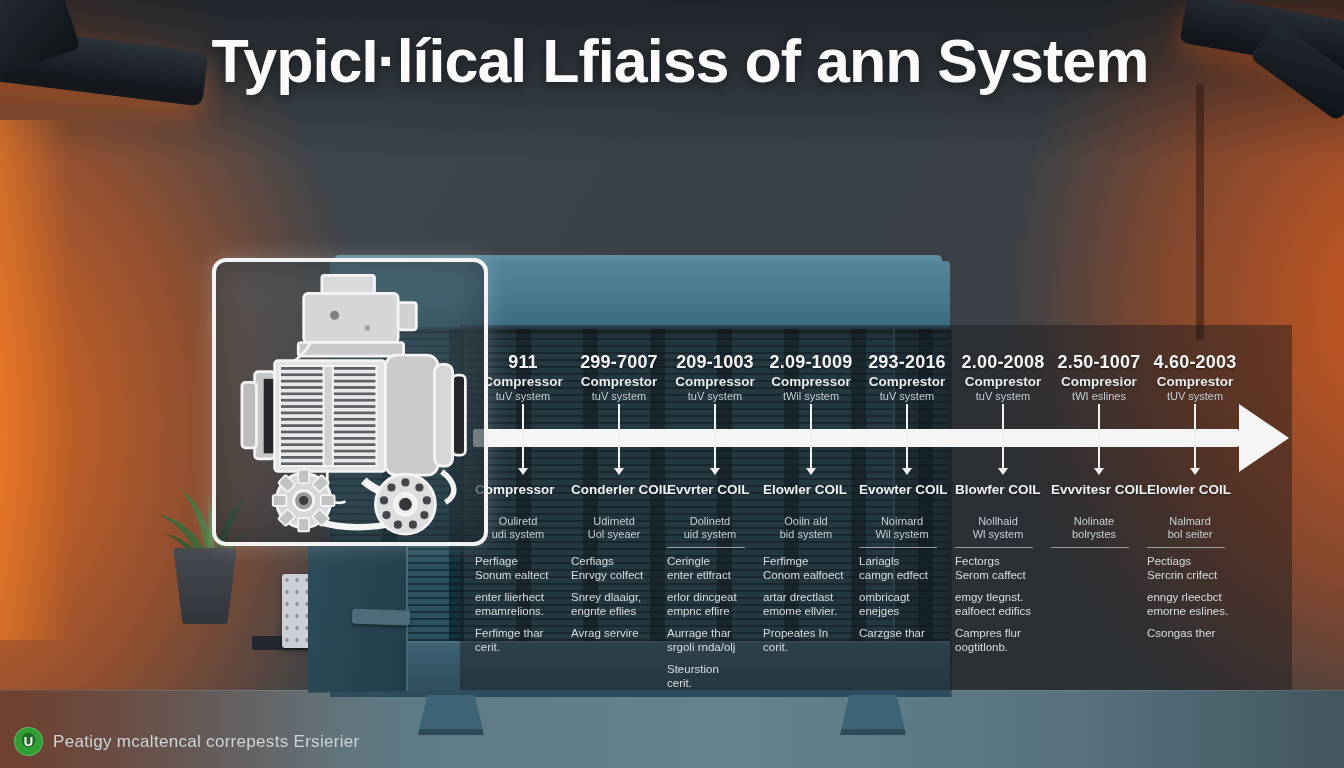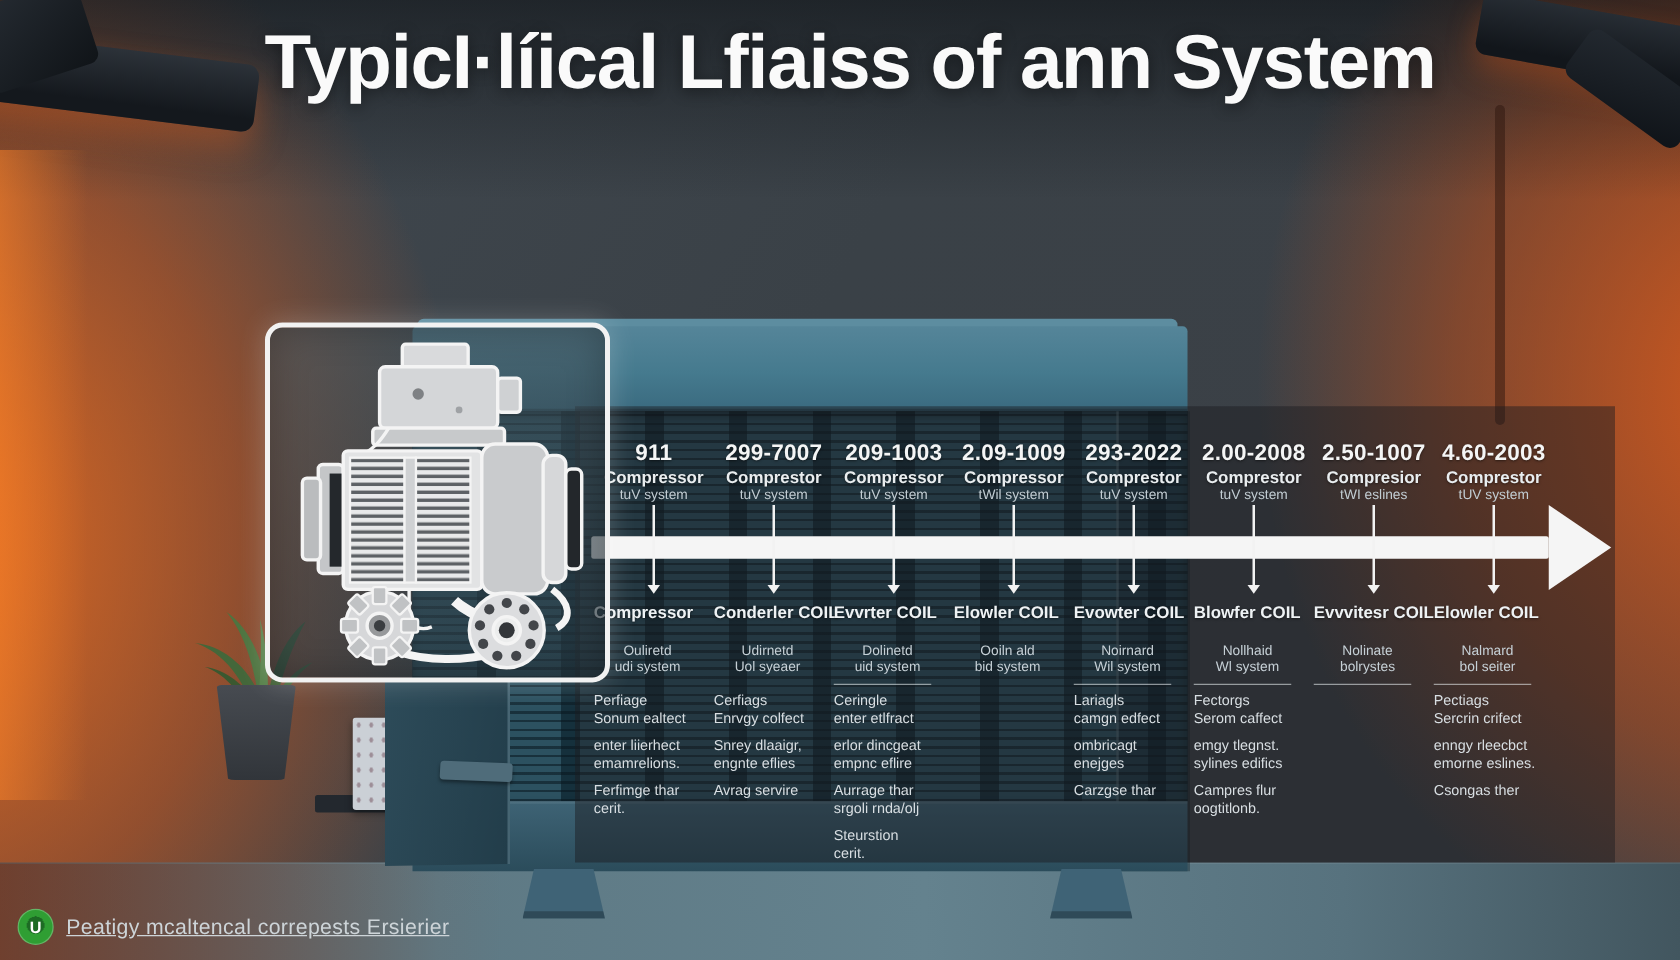--- a/index.html
+++ b/index.html
@@ -91,29 +91,29 @@
   .tl-itemsubs div{font-size:11px;color:#c6d0d6;line-height:13px;white-space:nowrap;}
   .tl-divider{width:78px;height:1px;background:rgba(240,245,248,0.55);margin:6px 0 7px 0;}
   .tl-para{font-size:11.5px;color:#d8dee2;line-height:13.5px;margin-bottom:9px;}
   .tl-para div{white-space:nowrap;}
   
   .highlight{position:absolute;left:212px;top:258px;width:268px;height:280px;border-radius:14px;
     border:4px solid #f2f2f2;background:linear-gradient(160deg,rgba(72,88,96,0.60),rgba(40,54,62,0.60));
     box-shadow:0 0 22px rgba(255,255,255,0.22), inset 0 0 30px rgba(0,0,0,0.25);
     display:flex;align-items:center;justify-content:center;}
   
-  .title{position:absolute;left:16px;right:0;top:14px;margin:0;text-align:center;
+  .title{position:absolute;left:16px;right:0;top:14px;margin:12px;text-align:center;
     font-size:61px;font-weight:700;color:#fafafa;letter-spacing:-1px;
     text-shadow:0 3px 12px rgba(0,0,0,0.45);}
   .footer{position:absolute;left:14px;top:727px;display:flex;align-items:center;gap:10px;}
   .logo{width:27px;height:27px;border-radius:50%;
     background:radial-gradient(circle at 50% 45%, #1d6b24 0 7px, #2f9e33 7px 100%);
     border:1px solid rgba(255,255,255,0.25);display:flex;align-items:center;justify-content:center;}
   .logo span{color:#fff;font-size:13px;font-weight:700;line-height:1;}
-  .footer-text{font-size:17px;color:#cdd4d8;letter-spacing:0.3px;text-decoration:underline;}
+  .footer-text{font-size:17px;color:#cdd4d8;letter-spacing:0.3px;}
 </style>
 </head>
 <body>
 
 <div class="stage">
 
   <div class="wall"></div>
   <div class="glow-strip-left"></div>
   <div class="pipe-tl"></div>
   <div class="pipe-tl-joint"></div>
@@ -264,25 +264,39 @@
       <div class="tick-line"></div>
       <div class="tick-head"></div>
     </div>
     <div class="tl-bottom">
       <div class="tl-item">Elowler COIL</div>
       <div class="tl-itemsubs">
             <div>Ooiln ald</div>
             <div>bid system</div>
           </div>
       <div class="tl-divider" style="visibility: hidden;"></div>
+      <div class="tl-paras">
+            <div class="tl-para">
+              <div>Ferfimge</div>
+              <div>Conom ealfoect</div>
+            </div>
+            <div class="tl-para">
+              <div>artar drectlast</div>
+              <div>emome ellvier.</div>
+            </div>
+            <div class="tl-para">
+              <div>Propeates In</div>
+              <div>corit.</div>
+            </div>
+          </div>
     </div>
   </div>
       <div class="tl-col" style="left: 859px;">
     <div class="tl-top">
-      <div class="tl-date">293-2022</div>
+      <div class="tl-date">293-2016</div>
       <div class="tl-toplabel">Comprestor</div>
       <div class="tl-topsub">tuV system</div>
     </div>
     <div class="tl-tickwrap">
       <div class="tick-line"></div>
       <div class="tick-head"></div>
     </div>
     <div class="tl-bottom">
       <div class="tl-item">Evowter COIL</div>
       <div class="tl-itemsubs">
@@ -322,21 +336,21 @@
             <div>Wl system</div>
           </div>
       <div class="tl-divider"></div>
       <div class="tl-paras">
             <div class="tl-para">
               <div>Fectorgs</div>
               <div>Serom caffect</div>
             </div>
             <div class="tl-para">
               <div>emgy tlegnst.</div>
-              <div>sylines edifics</div>
+              <div>ealfoect edifics</div>
             </div>
             <div class="tl-para">
               <div>Campres flur</div>
               <div>oogtitlonb.</div>
             </div>
           </div>
     </div>
   </div>
       <div class="tl-col" style="left: 1051px;">
     <div class="tl-top">

